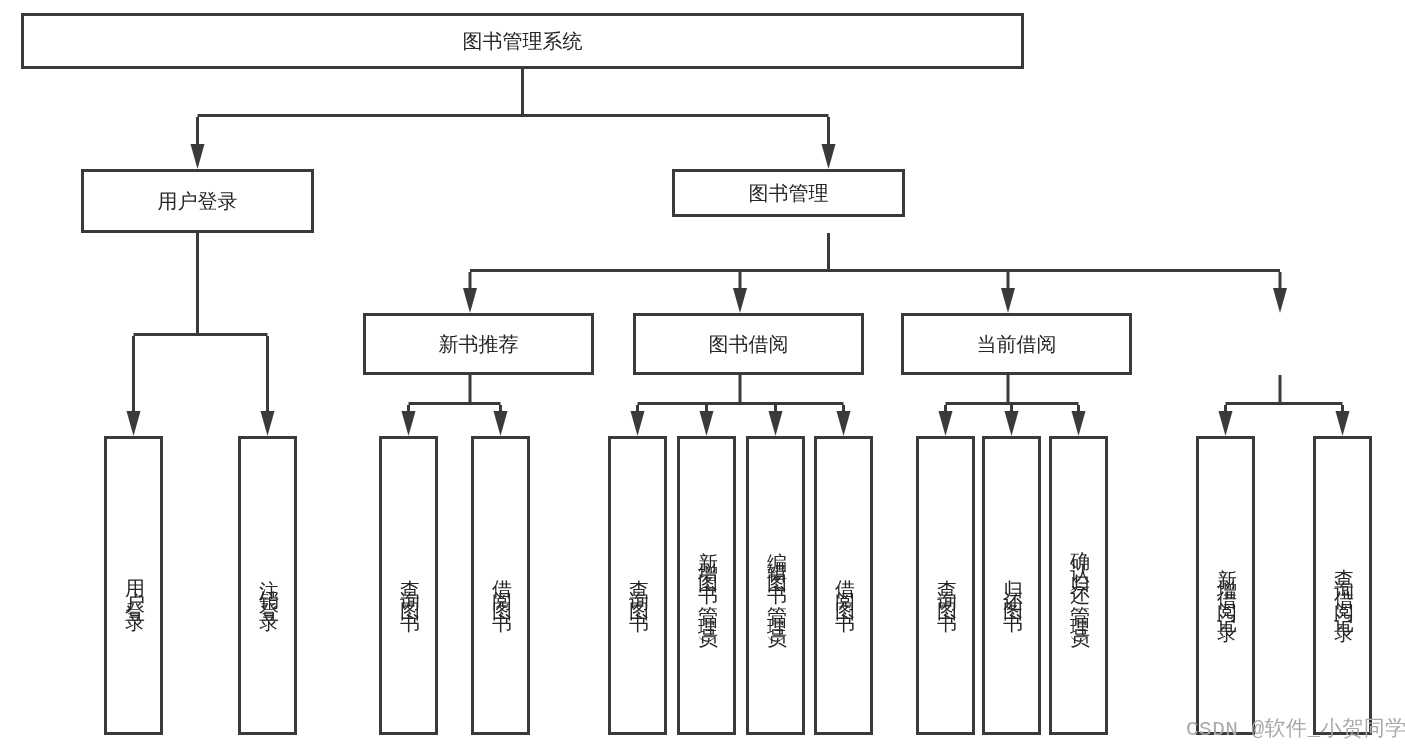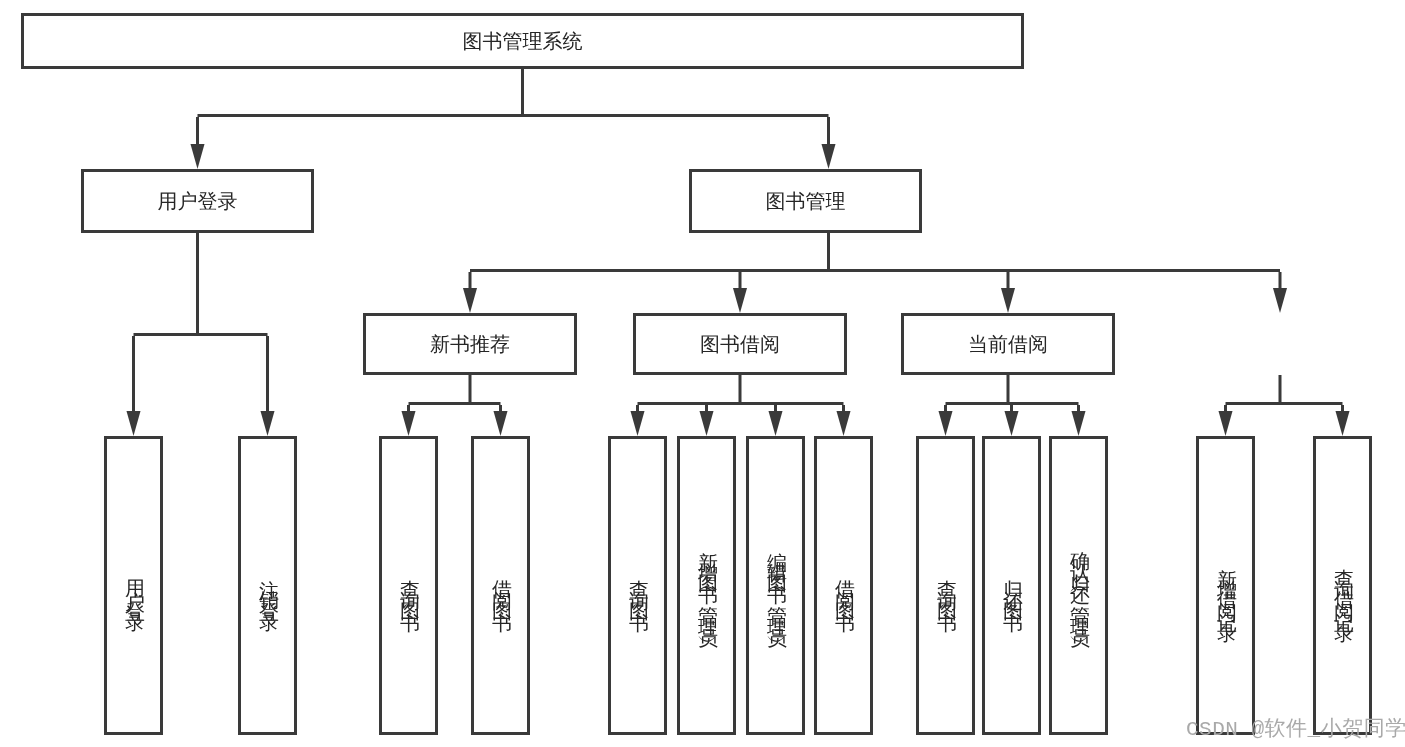--- a/index.html
+++ b/index.html
@@ -15,23 +15,23 @@
     color:#262626;font-size:20px;z-index:2;
   }
   .v-node .vtext{
     writing-mode:vertical-rl;text-orientation:mixed;
     letter-spacing:11px;line-height:1;white-space:nowrap;
   }
   
   .n-root{left:21px;top:13px;width:1003px;height:56px;}
   
   .n-l2a{left:81px;top:169px;width:233px;height:64px;}
-  .n-l2b{left:689px;top:169px;width:233px;height:64px;text-align:right;}
+  .n-l2b{left:672px;top:169px;width:233px;height:48px;text-align:right;}
   
-  .n-l3{top:313px;width:214px;height:62px;}
+  .n-l3{top:313px;width:231px;height:62px;}
   .n-l3a{left:363px;}
   .n-l3b{left:633px;}
   .n-l3c{left:901px;}
   .n-l3d{left:1173px;}
   
   .v-node{top:436px;width:59px;height:299px;}
   .lf1{left:104px;}  .lf2{left:238px;}
   .lf3{left:379px;}  .lf4{left:471px;}
   .lf5{left:608px;}  .lf6{left:677px;}  .lf7{left:746px;}  .lf8{left:814px;}
   .lf9{left:916px;}  .lf10{left:982px;} .lf11{left:1049px;}

